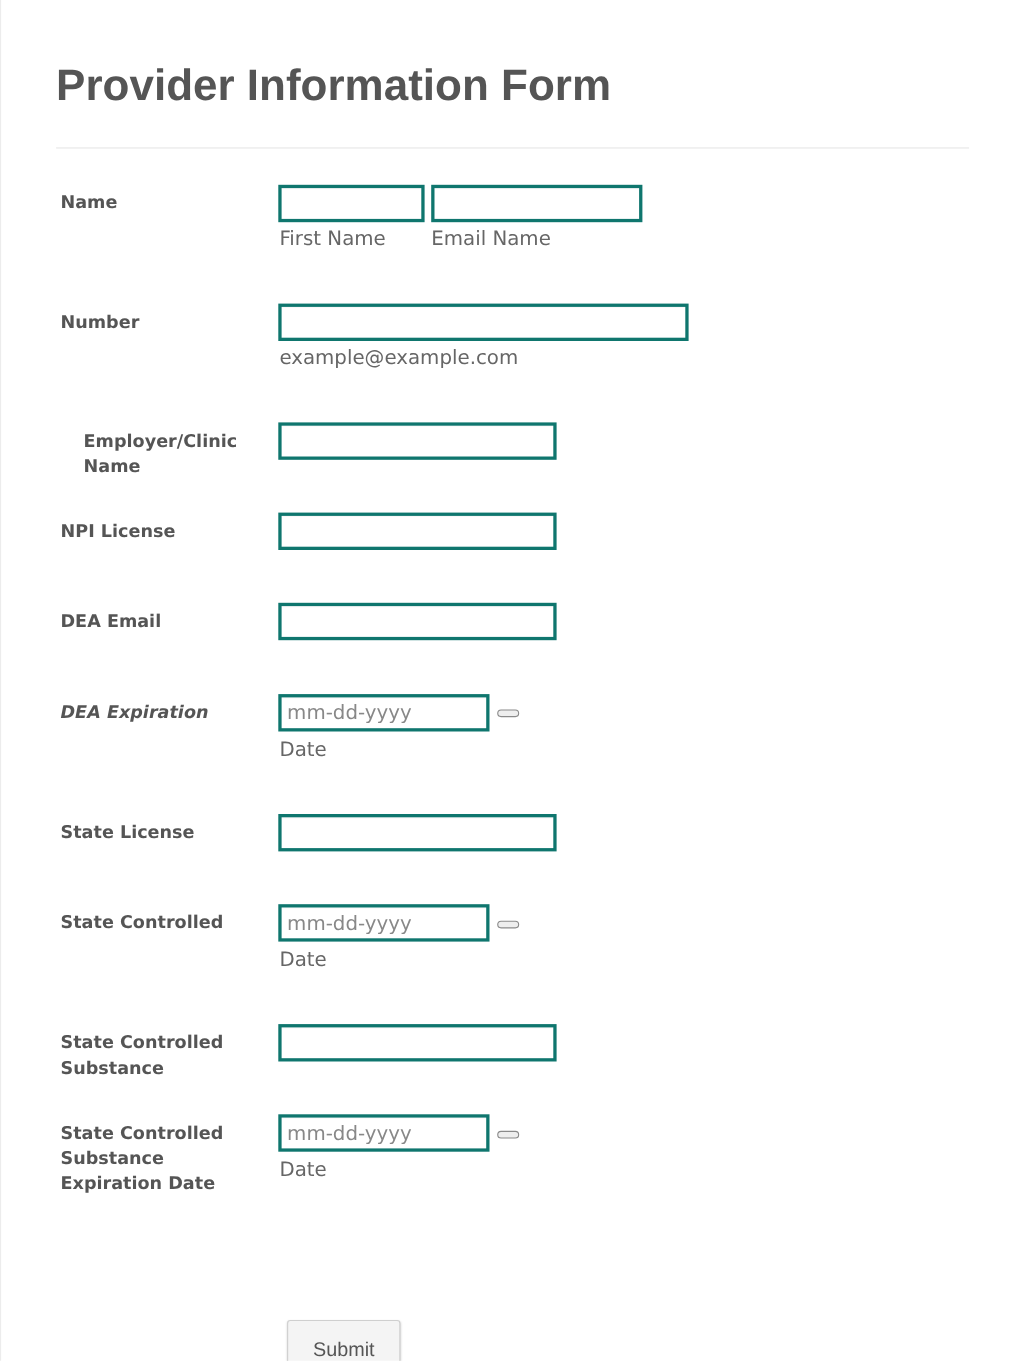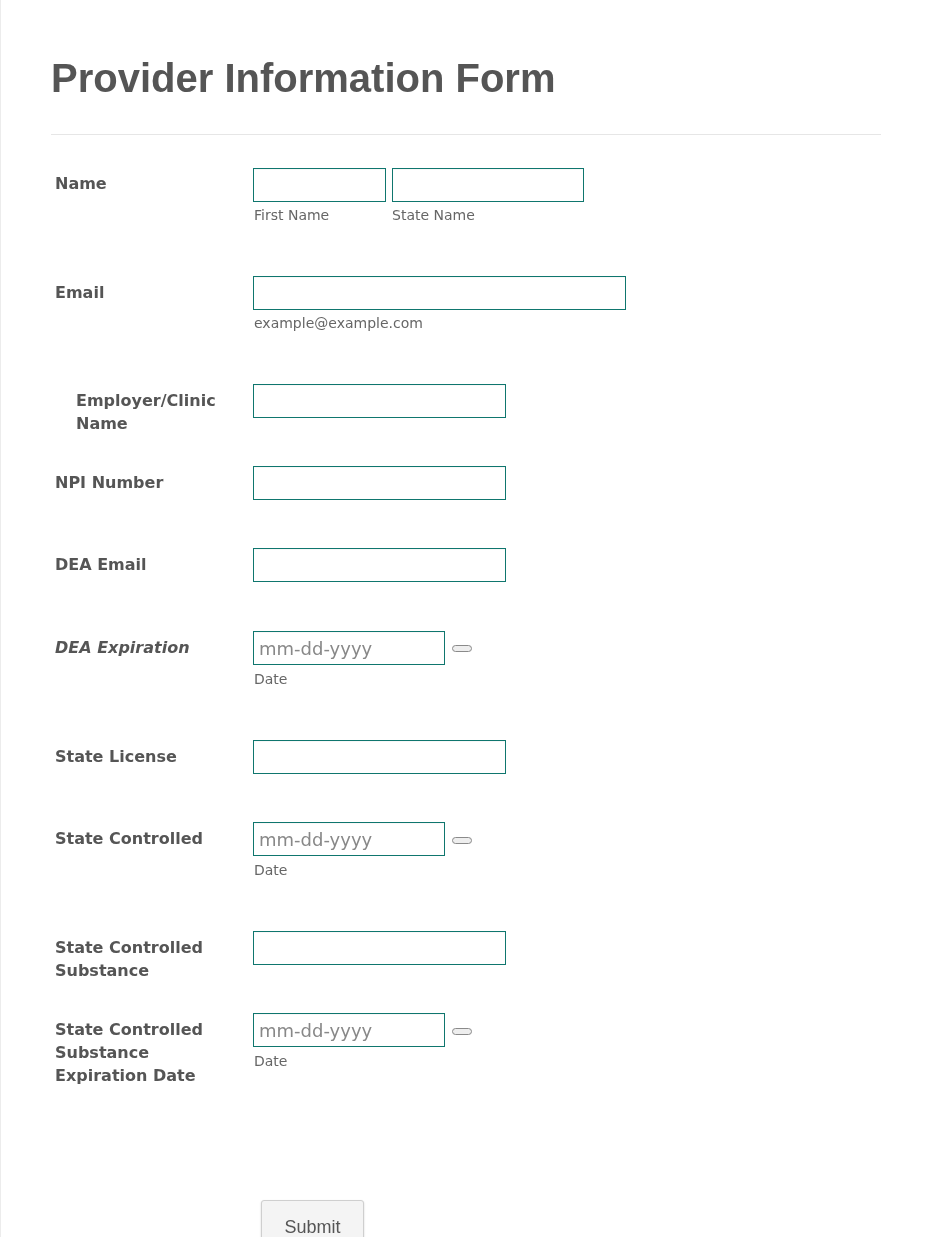--- a/index.html
+++ b/index.html
@@ -19,28 +19,28 @@
     .divider {
       position: absolute; left: 50px; top: 134px; width: 830px; height: 1px;
       background: #e6e6e6;
     }
     .label {
       position: absolute; left: 54px; width: 180px;
       font-weight: bold; font-size: 16px; line-height: 23px; color: #555555;
     }
     .input {
       position: absolute; height: 34px;
-      border: 1px solid #0f766e; background: #fff;
+      border: 3px solid #0f766e; background: #fff;
       box-shadow: inset 0 1px 1px rgba(0,0,0,0.03);
       font-family: "DejaVu Sans", sans-serif; font-size: 18px; color: #888;
       padding: 0 5px; outline: none;
     }
     .input::placeholder { color: #888; }
     .sub {
-      position: absolute; font-size: 14px; color: #666666;
+      position: absolute; font-size: 18px; color: #666666;
     }
     .cal-btn {
       position: absolute; width: 20px; height: 7px;
       border: 1px solid #8a8a8a; border-radius: 4px; background: #eeeeee;
       cursor: pointer;
     }
     .submit {
       position: absolute; left: 260px; top: 1200px; width: 103px; height: 54px;
       border: 1px solid #cfcfcf; border-radius: 3px; background: #f4f4f4;
       box-shadow: 0 1px 2px rgba(0,0,0,0.18);
@@ -51,33 +51,33 @@
 </head>
 <body>
 
 <h1 class="title">Provider Information Form</h1>
 <div class="divider"></div>
 
 <div class="label" style="top:172px;">Name</div>
 <input class="input" style="left: 252px; top: 168px; width: 133px;" value="">
 <input class="input" style="left: 391px; top: 168px; width: 192px;" value="">
 <div class="sub" style="left:253px; top:207px;">First Name</div>
-<div class="sub" style="left:391px; top:207px;">State Name</div>
+<div class="sub" style="left:391px; top:207px;">Email Name</div>
 
-<div class="label" style="top:281px;">Email</div>
+<div class="label" style="top:281px;">Number</div>
 <input class="input" style="left: 252px; top: 276px; width: 373px;" value="">
 <div class="sub" style="left:253px; top:315px;">example@example.com</div>
 
 <div class="label" style="top:389px;margin-left:21px;">
   <div>Employer/Clinic</div>
   <div>Name</div>
 </div>
 <input class="input" style="left: 252px; top: 384px; width: 253px;" value="">
 
-<div class="label" style="top:471px;">NPI Number</div>
+<div class="label" style="top:471px;">NPI License</div>
 <input class="input" style="left: 252px; top: 466px; width: 253px;" value="">
 
 <div class="label" style="top:553px;">DEA Email</div>
 <input class="input" style="left: 252px; top: 548px; width: 253px;" value="">
 
 <div class="label" style="top:636px;font-style:italic;">DEA Expiration</div>
 <input class="input" style="left: 252px; top: 631px; width: 192px;" placeholder="mm-dd-yyyy">
 <div class="cal-btn" style="left:451px; top:645px;"></div>
 <div class="sub" style="left:253px; top:671px;">Date</div>
 

